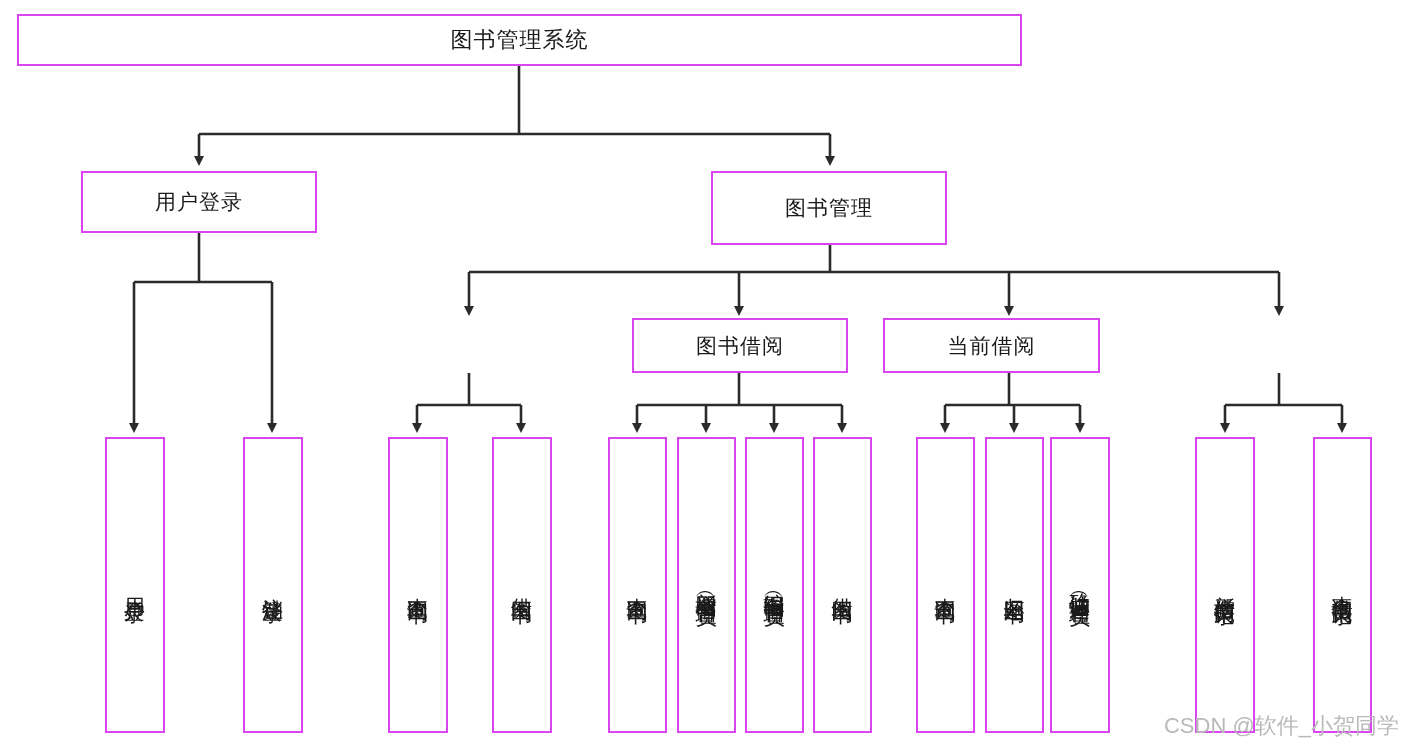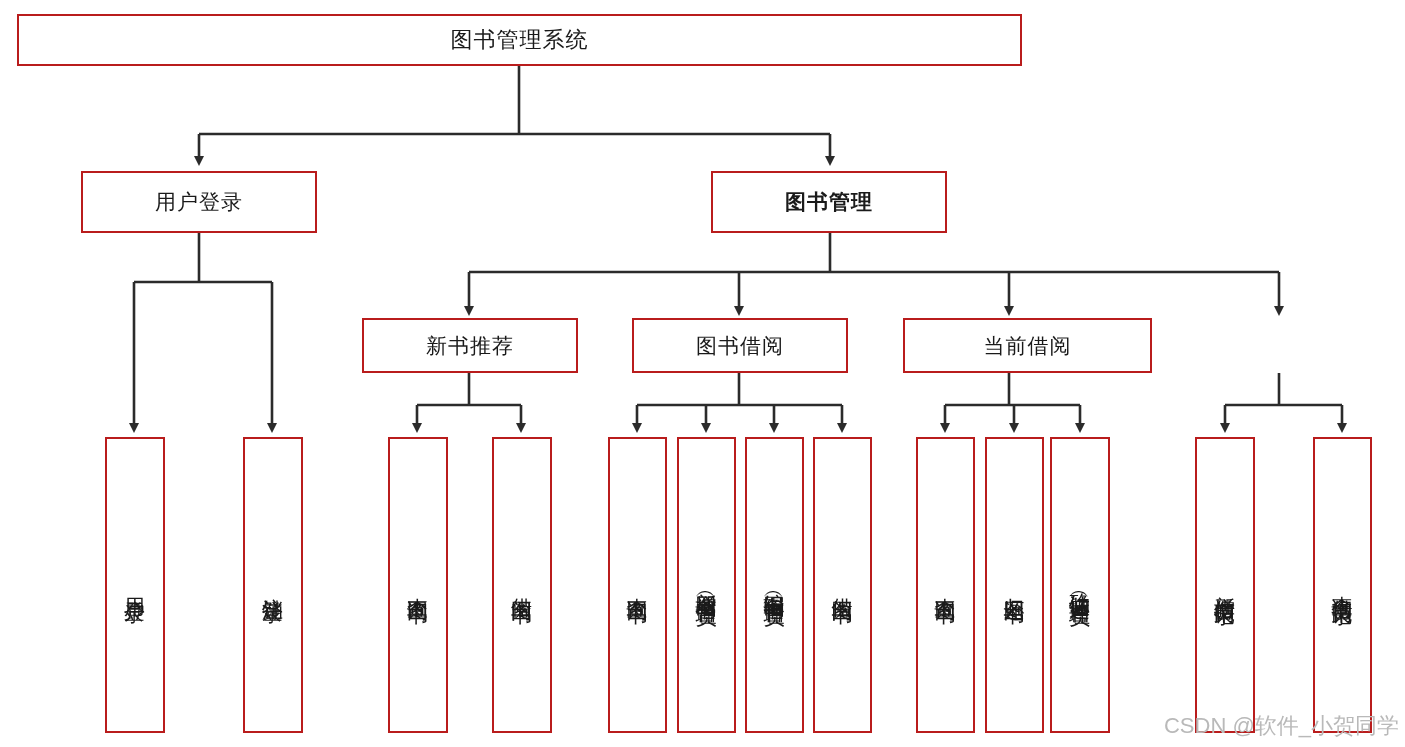--- a/index.html
+++ b/index.html
@@ -22,21 +22,21 @@
     left: 0;
     top: 0;
     width: 1405px;
     height: 747px;
     pointer-events: none;
   }
   .node {
     position: absolute;
     box-sizing: border-box;
     background: #ffffff;
-    border: 2px solid #b91c1c;
+    border: 2px solid #d946ef;
     display: flex;
     align-items: center;
     justify-content: center;
     color: #1a1a1a;
   }
   .node-h {
     font-size: 21px;
     letter-spacing: 1px;
     white-space: nowrap;
   }
@@ -124,31 +124,28 @@
     </g>
   </svg>
 
   <div class="node node-h node-root" style="left:17px; top:14px; width:1005px; height:52px;">
     <span>图书管理系统</span>
   </div>
 
   <div class="node node-h" style="left:81px; top:171px; width:236px; height:62px;">
     <span>用户登录</span>
   </div>
-  <div class="node node-h" style="left:711px; top:171px; width:236px; height:62px;font-weight:bold;">
+  <div class="node node-h" style="left:711px; top:171px; width:236px; height:74px;">
     <span>图书管理</span>
   </div>
 
-  <div class="node node-h" style="left:362px; top:318px; width:216px; height:55px;">
-    <span>新书推荐</span>
-  </div>
   <div class="node node-h" style="left:632px; top:318px; width:216px; height:55px;">
     <span>图书借阅</span>
   </div>
-  <div class="node node-h" style="left:903px; top:318px; width:249px; height:55px;align-items:center;">
+  <div class="node node-h" style="left:883px; top:318px; width:217px; height:55px;align-items:center;">
     <span>当前借阅</span>
   </div>
 
   <div class="node node-v" style="left:105px; top:437px; width:60px; height:296px;">
     <span class="vtext">用户登录</span>
   </div>
   <div class="node node-v" style="left:243px; top:437px; width:60px; height:296px;">
     <span class="vtext">注销登录</span>
   </div>
 

